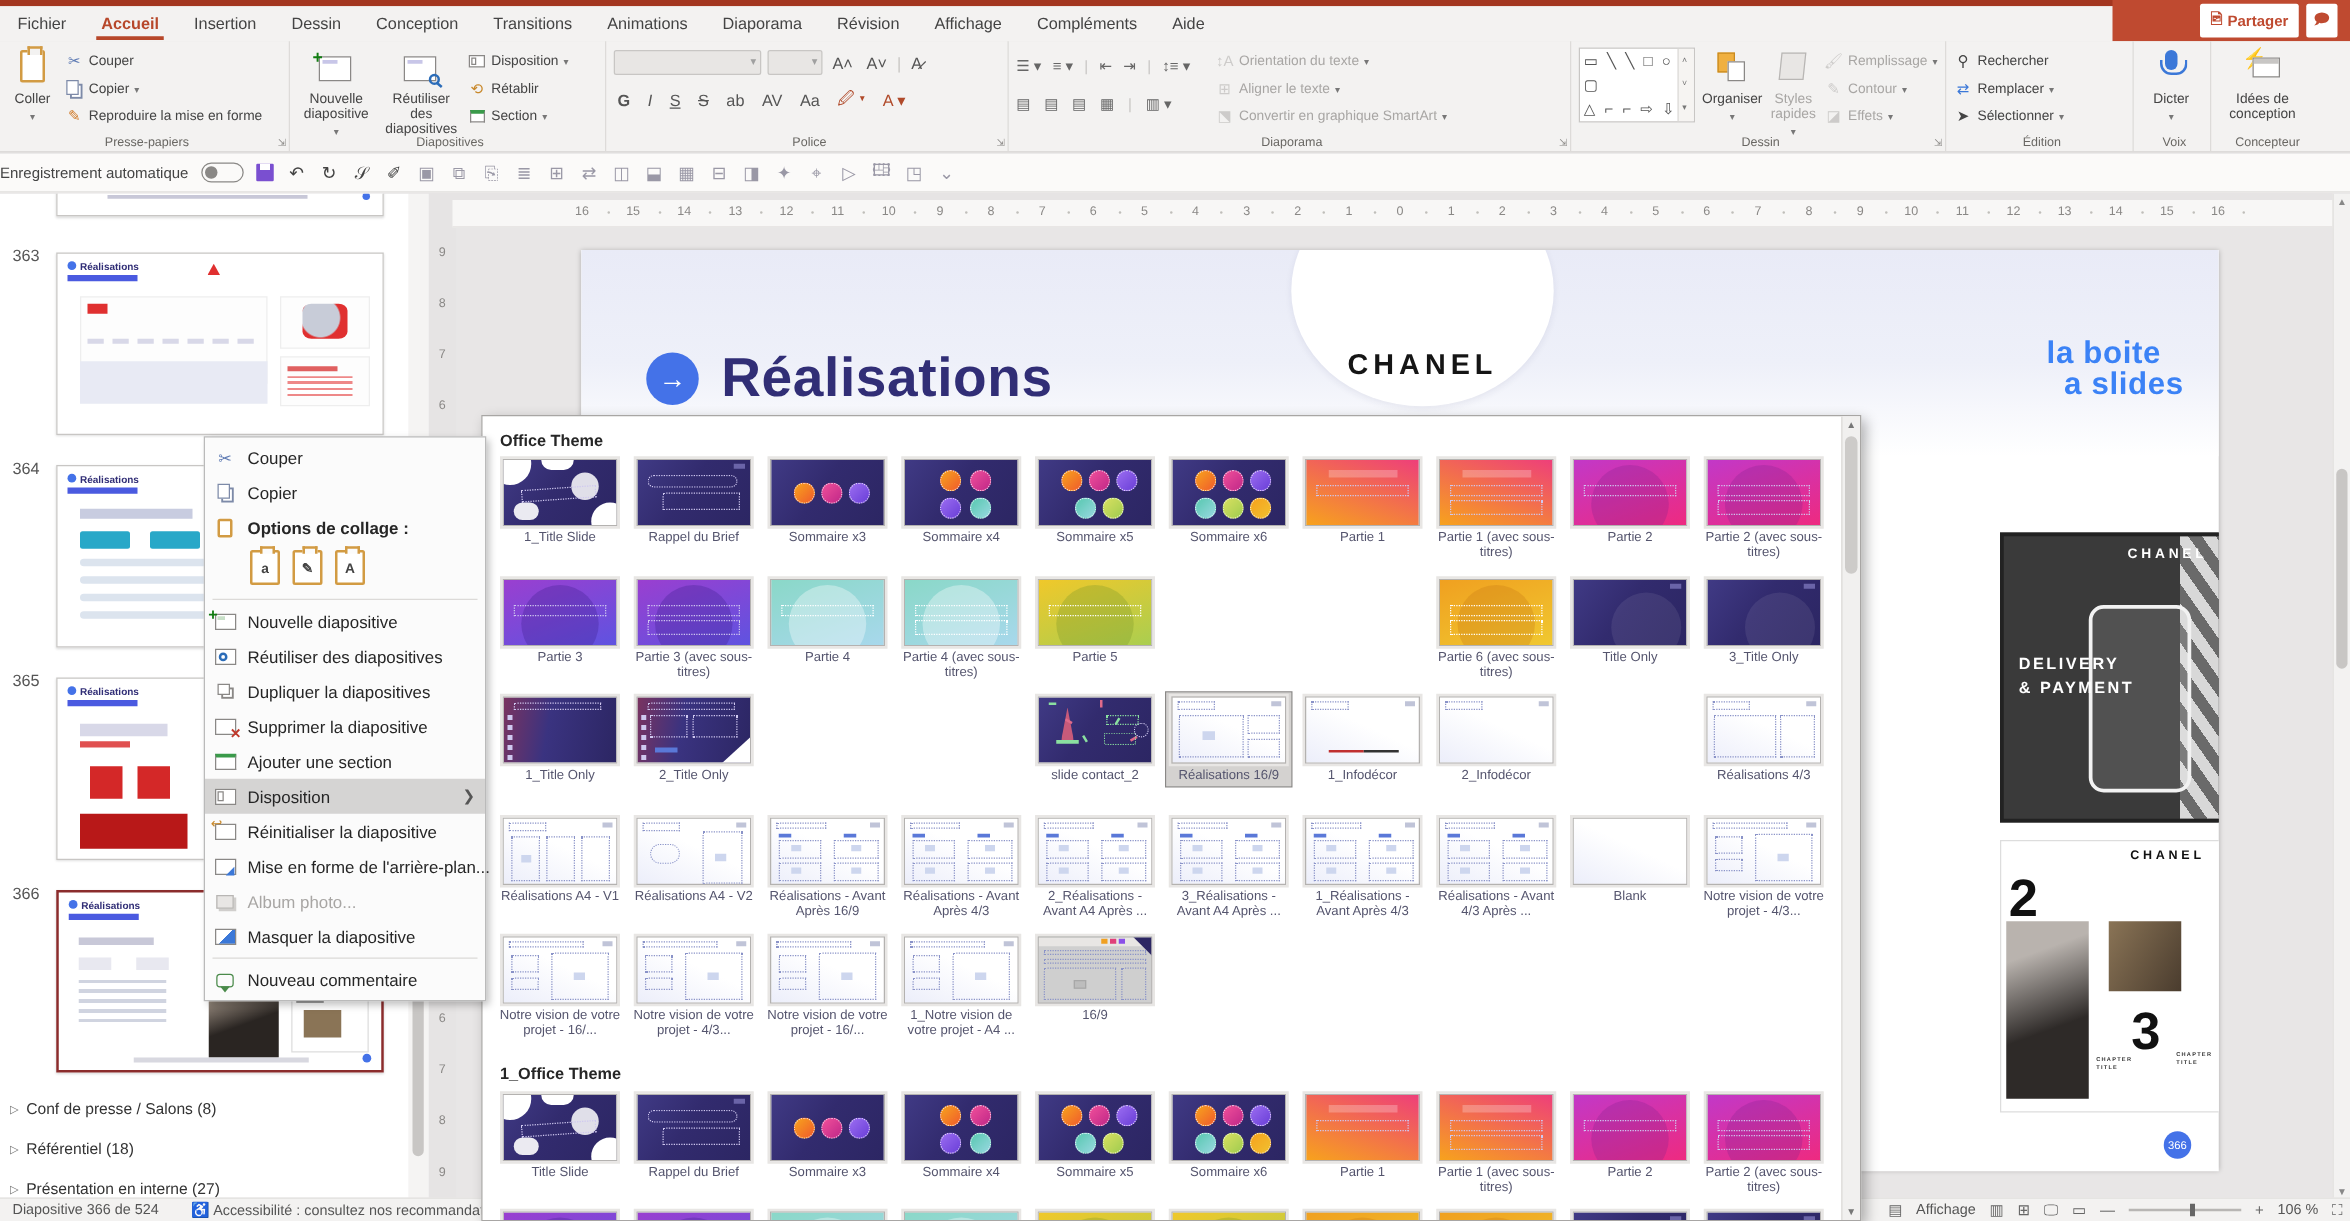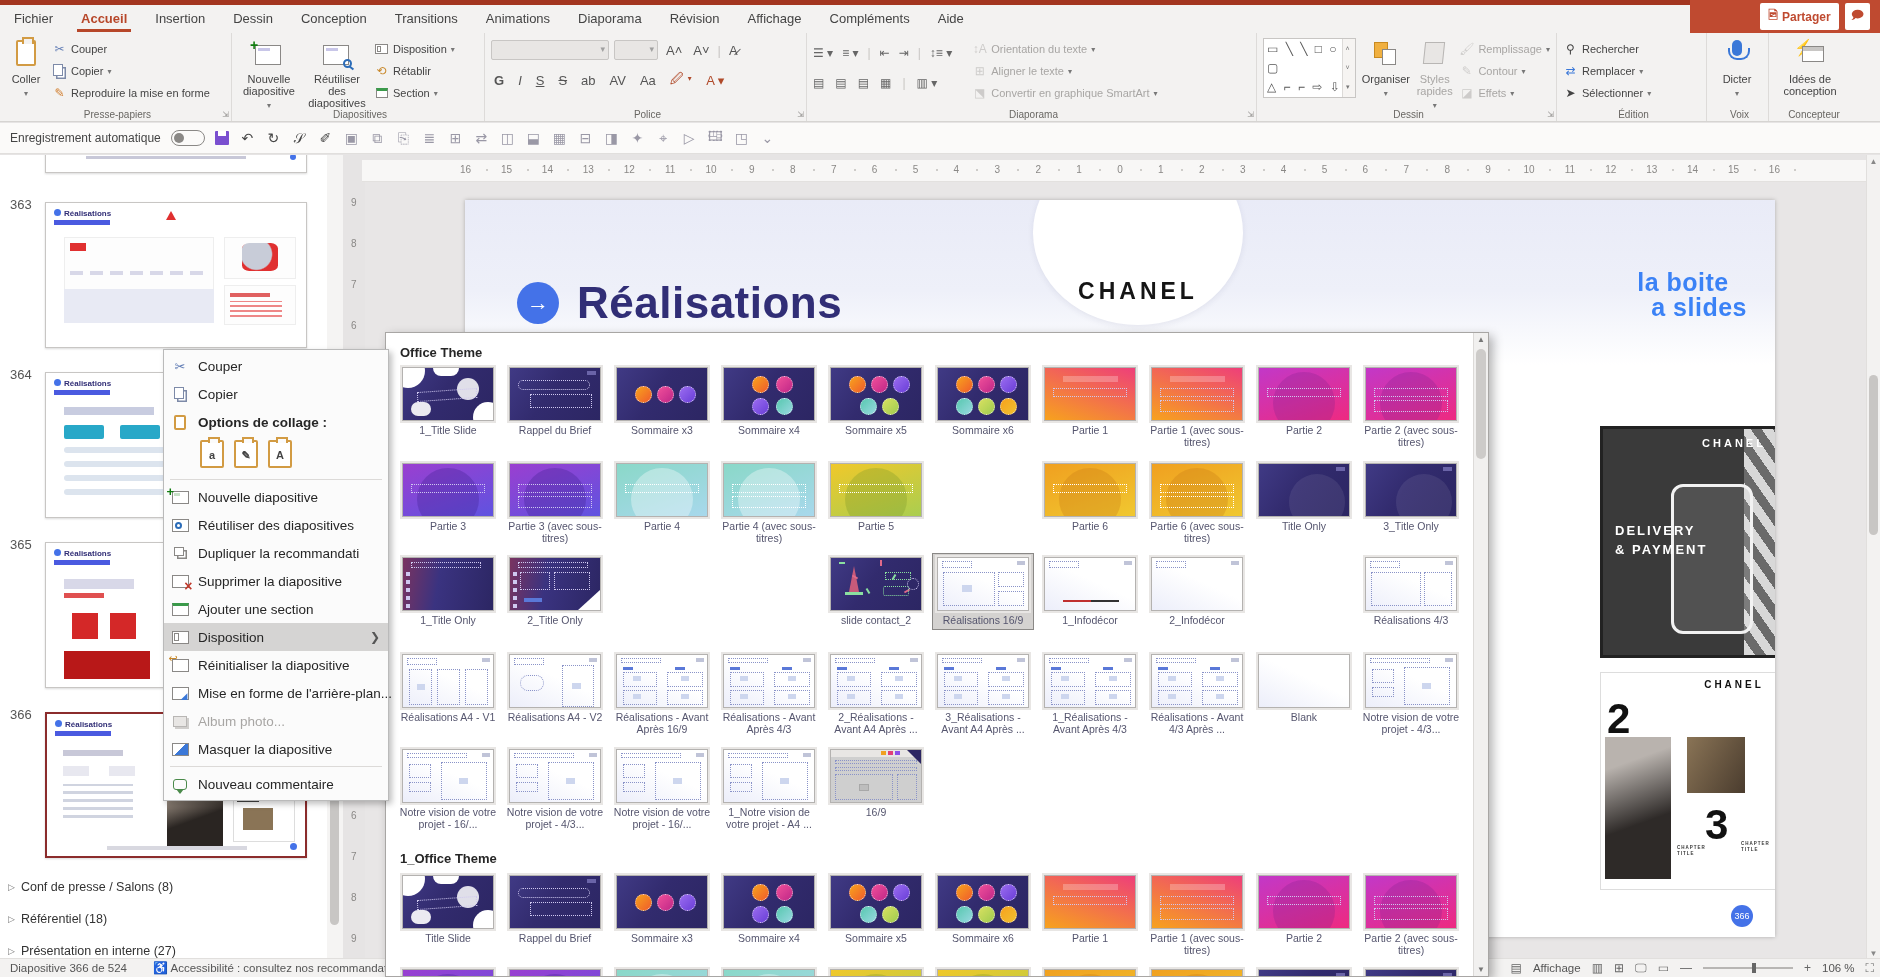--- a/index.html
+++ b/index.html
@@ -43,21 +43,21 @@
   .greenplus { position:absolute; left:-6px; top:-7px; color:#107c10; font-size:14px; font-weight:bold; }
   .mag { position:absolute; right:-4px; bottom:-4px; width:9px; height:9px; border:2px solid #2b6cb8; border-radius:50%; }
   .mag::after { content:""; position:absolute; right:-4px; bottom:-3px; width:5px; height:2px; background:#2b6cb8; transform:rotate(40deg); }
   .micbody { width:10px; height:16px; background:#3b78d8; border-radius:5px; margin:0 auto; position:relative; }
   .micbody::after { content:""; position:absolute; left:-4px; top:8px; width:18px; height:10px; border:2px solid #3b78d8; border-top:none; border-radius:0 0 9px 9px; }
   .bolt { color:#f0a020; font-size:16px; position:absolute; left:-2px; top:2px; }
   .winicon { width:22px; height:16px; border:1.5px solid #8a8886; position:absolute; right:0; top:6px; background:#fff; }
   .winicon::before { content:""; position:absolute; left:0; top:0; right:0; height:4px; background:#c8c6c4; }
 
   
-  .qat { position:absolute; left:0; top:123px; width:100%; height:31px; background:#fbfaf9; border-bottom:1px solid #e1dfdd; display:flex; align-items:center; font-size:12px; color:#444; gap:10px; padding-left:10px; }
+  .qat { position:absolute; left:0; top:123px; width:100%; height:31px; background:#fbfaf9; border-bottom:1px solid #e1dfdd; display:flex; align-items:center; font-size:12px; color:#444; gap:10px; }
   .toggle { width:34px; height:16px; border:1.5px solid #8a8886; border-radius:9px; position:relative; }
   .toggle::before { content:""; position:absolute; left:2px; top:1.5px; width:10px; height:10px; border-radius:50%; background:#8a8886; }
   .qicons { display:flex; gap:9px; align-items:center; color:#9a98a6; font-size:14px; }
   .qicons span { width:17px; text-align:center; }
   .qi-save { width:14px; height:14px; background:#7a4fd0; position:relative; border-radius:1px; }
   .qi-save::before { content:""; position:absolute; left:3px; top:0; width:8px; height:5px; background:#fff; }
   .qi-live { color:#444; }
 
   
   .hruler { position:absolute; left:362px; top:160px; width:1504px; height:22px; background:#f8f7f6; border-bottom:1px solid #e3e1df; font-size:10px; color:#8a8886; }
@@ -681,21 +681,21 @@
         <span class="ic-slide">
           <i style="left: 2px; top: 2px; width: 7px; height: 7px; border: 2px solid rgb(43, 108, 184); border-radius: 50%;"></i>
         </span>
       </span>
       <span>Réutiliser des diapositives</span>
     </div>
     <div class="cmi">
       <span class="cmi-ic">
         <span style="width: 10px; height: 9px; border: 1.5px solid rgb(138, 136, 134); background: rgb(255, 255, 255); box-shadow: rgb(255, 255, 255) 3px 3px 0px -1.5px, rgb(138, 136, 134) 3px 3px 0px 0px; margin: -3px 0px 0px -3px;"></span>
       </span>
-      <span>Dupliquer la recommandati</span>
+      <span>Dupliquer la diapositives</span>
     </div>
     <div class="cmi">
       <span class="cmi-ic">
         <span class="ic-slide">
           <i style="right: -5px; bottom: -7px; color: rgb(192, 57, 43); font-weight: bold; font-style: normal; font-size: 14px;">×</i>
         </span>
       </span>
       <span>Supprimer la diapositive</span>
     </div>
     <div class="cmi">
@@ -875,27 +875,20 @@
         <div class="gd" style="left: 8px; top: 32px; width: 74px; height: 12px; border: 1px dotted rgb(255, 255, 255);"></div>
       </div>
       <div class="glabel">Partie 4 (avec sous-titres)</div>
     </div>
     <div class="gitem" style="left: 440px; top: 127px;">
       <div class="gthumb" style="background: linear-gradient(160deg, rgb(240, 200, 42), rgb(170, 206, 80));">
         <div class="gd" style="left: 14px; top: 4px; width: 62px; height: 62px; border-radius: 50%; background: rgba(120, 150, 40, 0.3);"></div>
         <div class="gd" style="left: 8px; top: 20px; width: 74px; height: 9px; border: 1px dotted rgb(255, 255, 255);"></div>
       </div>
       <div class="glabel">Partie 5</div>
-    </div>
-    <div class="gitem" style="left: 654px; top: 127px;">
-      <div class="gthumb" style="background: linear-gradient(160deg, rgb(240, 160, 32), rgb(240, 200, 48));">
-        <div class="gd" style="left: 14px; top: 4px; width: 62px; height: 62px; border-radius: 50%; background: rgba(200, 120, 20, 0.3);"></div>
-        <div class="gd" style="left: 8px; top: 20px; width: 74px; height: 9px; border: 1px dotted rgb(255, 255, 255);"></div>
-      </div>
-      <div class="glabel">Partie 6</div>
     </div>
     <div class="gitem" style="left: 761px; top: 127px;">
       <div class="gthumb" style="background: linear-gradient(160deg, rgb(240, 160, 32), rgb(240, 200, 48));">
         <div class="gd" style="left: 14px; top: 4px; width: 62px; height: 62px; border-radius: 50%; background: rgba(200, 120, 20, 0.3);"></div>
         <div class="gd" style="left: 8px; top: 20px; width: 74px; height: 9px; border: 1px dotted rgb(255, 255, 255);"></div>
         <div class="gd" style="left: 8px; top: 32px; width: 74px; height: 12px; border: 1px dotted rgb(255, 255, 255);"></div>
       </div>
       <div class="glabel">Partie 6 (avec sous-titres)</div>
     </div>
     <div class="gitem" style="left: 868px; top: 127px;">

